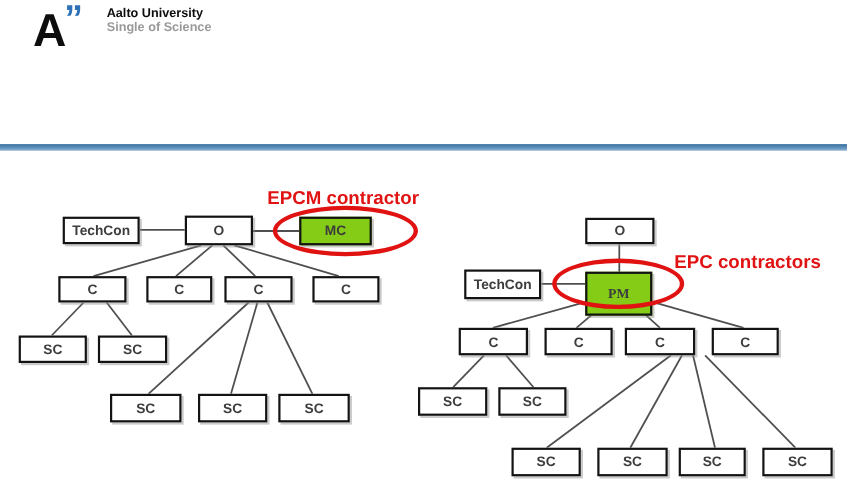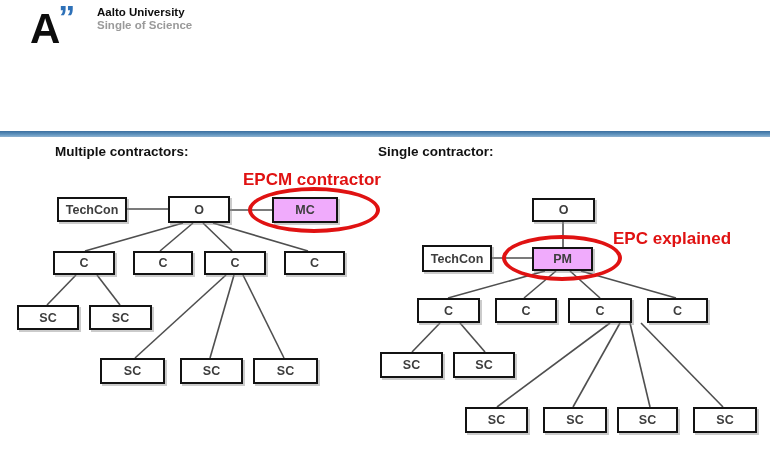--- a/index.html
+++ b/index.html
@@ -35,21 +35,21 @@
 
   
   #edges{position:absolute;left:0;top:0;z-index:1;}
   #edges line{stroke:#4f4f4f;stroke-width:1.6;}
 
   
   .node{position:absolute;z-index:3;box-sizing:border-box;background:#ffffff;
         border:2px solid #131313;display:flex;align-items:center;justify-content:center;
         font-size:12.5px;font-weight:700;color:#3d3d3d;
         box-shadow:2px 2px 0 rgba(140,140,140,.45);}
-  .node.hl{background:#f0abfc;}
+  .node.hl{background:#84cc16;}
 
   
   .ellipse{position:absolute;z-index:5;border:4px solid #e01212;border-radius:50%;
            box-sizing:border-box;background:transparent;}
 </style>
 </head>
 <body>
 
 <div class="slide">
 
@@ -57,25 +57,23 @@
     <div class="logo"><span class="logo-a">A</span><span class="logo-q">”</span></div>
     <div class="org">
       <div class="org-name">Aalto University</div>
       <div class="org-unit">Single of Science</div>
     </div>
   </div>
 
 
   <div class="rule"></div>
 
-  <div class="heading heading-left">Multiple contractors:</div>
-  <div class="heading heading-right">Single contractor:</div>
 
   <div class="annot annot-left">EPCM contractor</div>
-  <div class="annot annot-right">EPC explained</div>
+  <div class="annot annot-right">EPC contractors</div>
 
   <svg id="edges" width="770" height="449" viewBox="0 0 770 449">
       <line x1="127" y1="209" x2="168" y2="209"></line>
       <line x1="230" y1="210" x2="272" y2="210"></line>
       <line x1="183" y1="223" x2="85" y2="251"></line>
       <line x1="193" y1="223" x2="160" y2="251"></line>
       <line x1="203" y1="223" x2="232" y2="251"></line>
       <line x1="213" y1="223" x2="308" y2="251"></line>
       <line x1="76" y1="275" x2="47" y2="305"></line>
       <line x1="97" y1="275" x2="120" y2="305"></line>
@@ -105,21 +103,21 @@
       <div class="node" style="left: 204px; top: 251px; width: 62px; height: 24px;">C</div>
       <div class="node" style="left: 284px; top: 251px; width: 61px; height: 24px;">C</div>
       <div class="node" style="left: 17px; top: 305px; width: 62px; height: 25px;">SC</div>
       <div class="node" style="left: 89px; top: 305px; width: 63px; height: 25px;">SC</div>
       <div class="node" style="left: 100px; top: 358px; width: 65px; height: 26px;">SC</div>
       <div class="node" style="left: 180px; top: 358px; width: 63px; height: 26px;">SC</div>
       <div class="node" style="left: 253px; top: 358px; width: 65px; height: 26px;">SC</div>
       <div class="ellipse" style="left: 248px; top: 187px; width: 132px; height: 46px;"></div>
       <div class="node" style="left: 532px; top: 198px; width: 63px; height: 24px;">O</div>
       <div class="node" style="left: 422px; top: 245px; width: 70px; height: 27px;">TechCon</div>
-      <div class="node hl" style="left: 532px; top: 247px; width: 61px; height: 24px;">PM</div>
+      <div class="node hl" style="left: 532px; top: 247px; width: 61px; height: 40px; font-family: Liberation Serif, serif;">PM</div>
       <div class="node" style="left: 417px; top: 298px; width: 63px; height: 25px;">C</div>
       <div class="node" style="left: 495px; top: 298px; width: 62px; height: 25px;">C</div>
       <div class="node" style="left: 568px; top: 298px; width: 64px; height: 25px;">C</div>
       <div class="node" style="left: 647px; top: 298px; width: 61px; height: 25px;">C</div>
       <div class="node" style="left: 380px; top: 352px; width: 63px; height: 26px;">SC</div>
       <div class="node" style="left: 453px; top: 352px; width: 62px; height: 26px;">SC</div>
       <div class="node" style="left: 465px; top: 407px; width: 63px; height: 26px;">SC</div>
       <div class="node" style="left: 543px; top: 407px; width: 64px; height: 26px;">SC</div>
       <div class="node" style="left: 617px; top: 407px; width: 61px; height: 26px;">SC</div>
       <div class="node" style="left: 693px; top: 407px; width: 64px; height: 26px;">SC</div>

